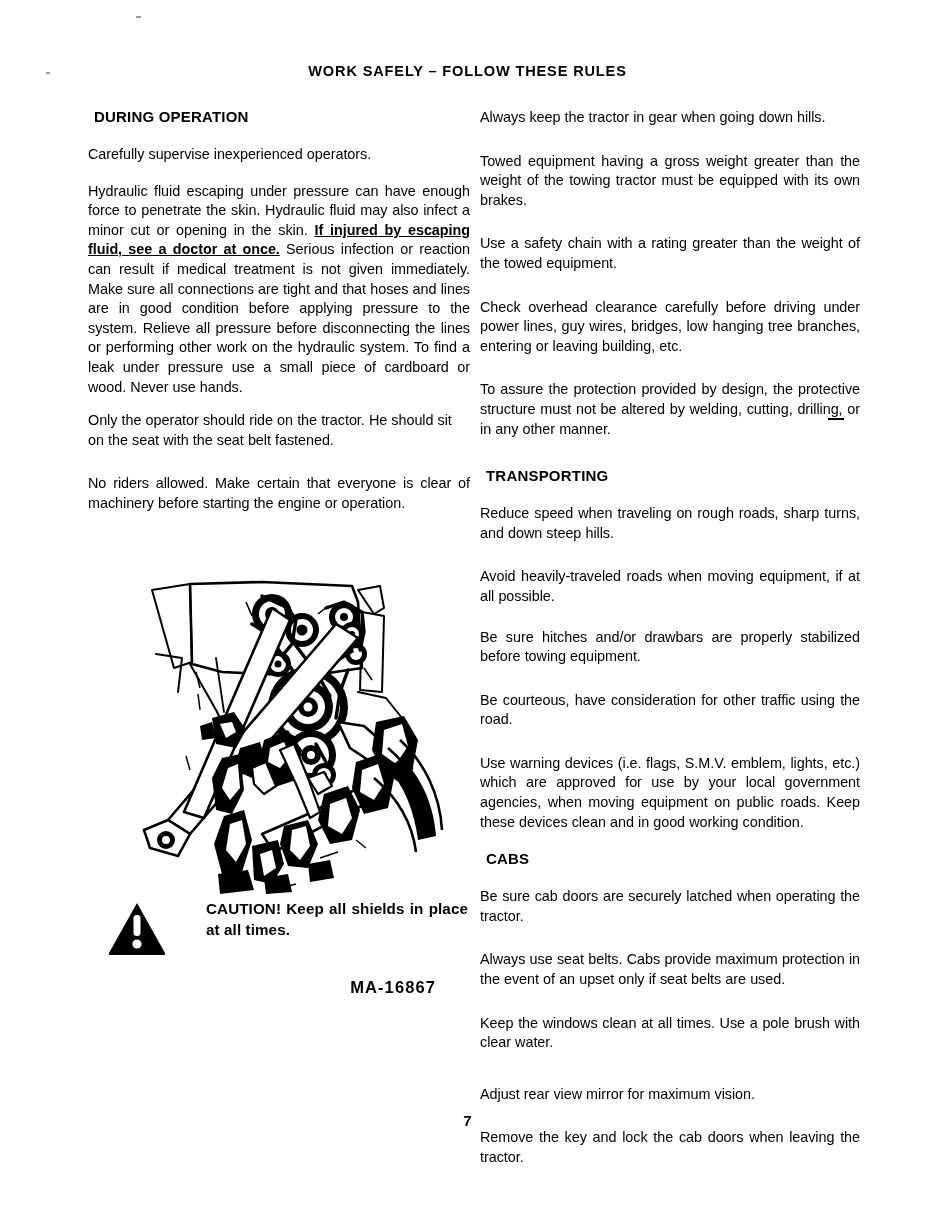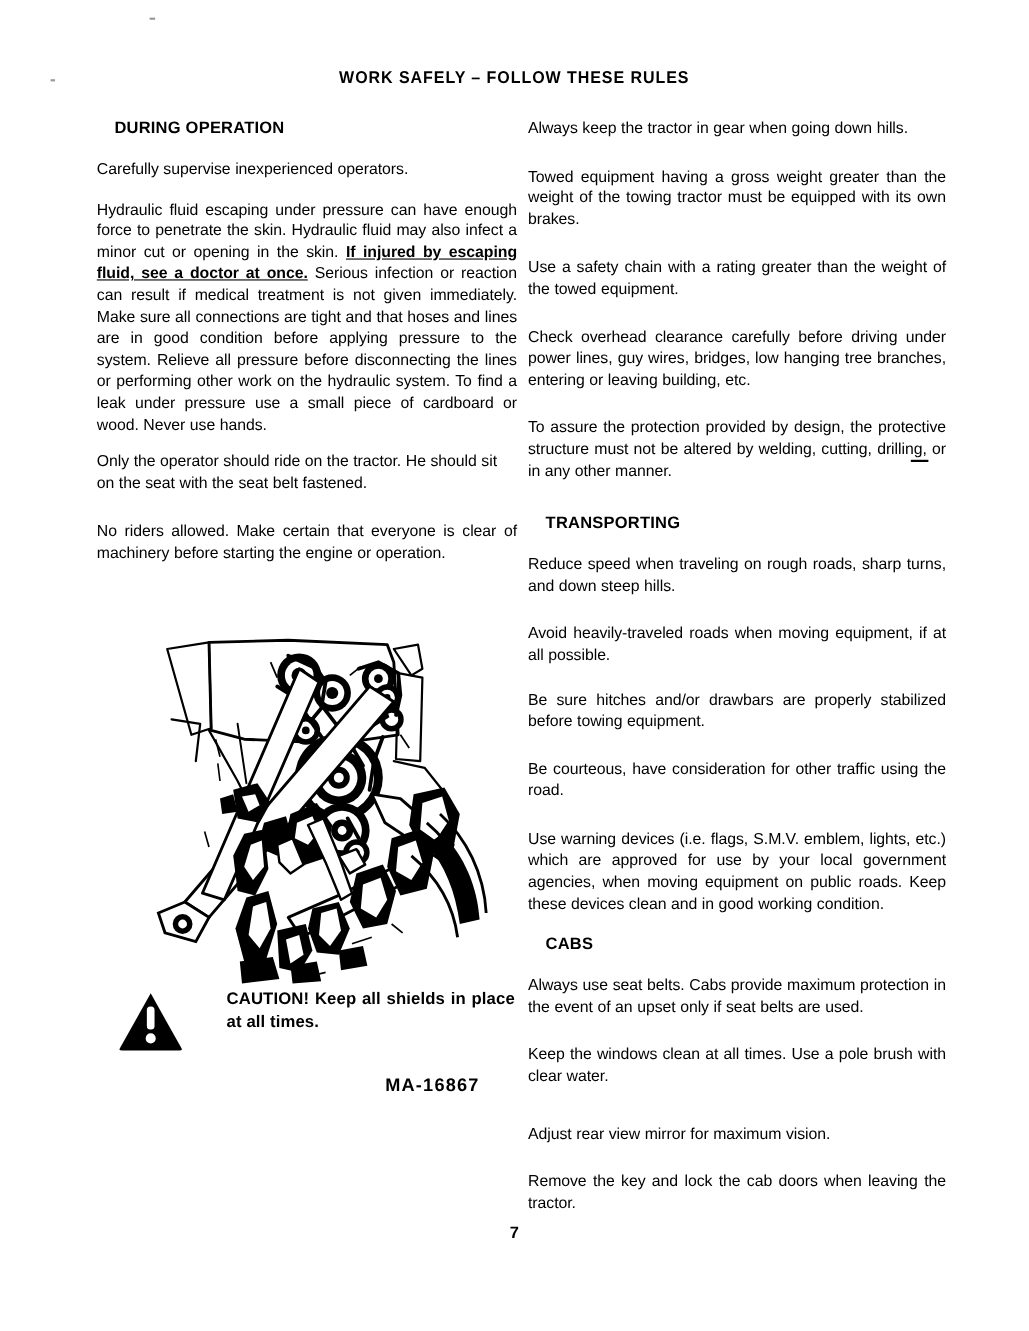--- a/index.html
+++ b/index.html
@@ -38,21 +38,21 @@
     position: absolute;
     top: 108px;
   }
   .col-left  { left: 88px;  width: 382px; }
   .col-right { left: 480px; width: 380px; }
 
   .sec-head {
     font-weight: bold;
     font-size: 15px;
     letter-spacing: 0.2px;
-    margin: 0 0 20px 16px;
+    margin: 0 0 20px 6px;
   }
   .col-right .sec-head {
     margin-top: 10px;
     margin-bottom: 18px;
   }
 
   p.para {
     margin: 0 0 17px 0;
     font-size: 14.4px;
     line-height: 19.6px;
@@ -359,20 +359,21 @@
     <p class="para" style="margin-bottom:21px;">Avoid heavily-traveled roads when moving equipment, if at all possible.</p>
 
     <p class="para" style="margin-bottom:24px;">Be sure hitches and/or drawbars are properly stabilized before towing equipment.</p>
 
     <p class="para" style="margin-bottom:24px;">Be courteous, have consideration for other traffic using the road.</p>
 
     <p class="para" style="margin-bottom:18px;">Use warning devices (i.e. flags, S.M.V. emblem, lights, etc.) which are approved for use by your local government agencies, when moving equipment on public roads. Keep these devices clean and in good working condition.</p>
 
     <div class="sec-head" style="margin-top:0; margin-bottom:20px;">CABS</div>
 
+    <p class="para" style="margin-bottom:24px;">Be sure cab doors are securely latched when operating the tractor.</p>
 
     <p class="para" style="margin-bottom:24px;">Always use seat belts. Cabs provide maximum protection in the event of an upset only if seat belts are used.</p>
 
     <p class="para" style="margin-bottom:32px;">Keep the windows clean at all times. Use a pole brush with clear water.</p>
 
     <p class="para" style="margin-bottom:24px;">Adjust rear view mirror for maximum vision.</p>
 
     <p class="para" style="margin-bottom:0;">Remove the key and lock the cab doors when leaving the tractor.</p>
   </div>
 

